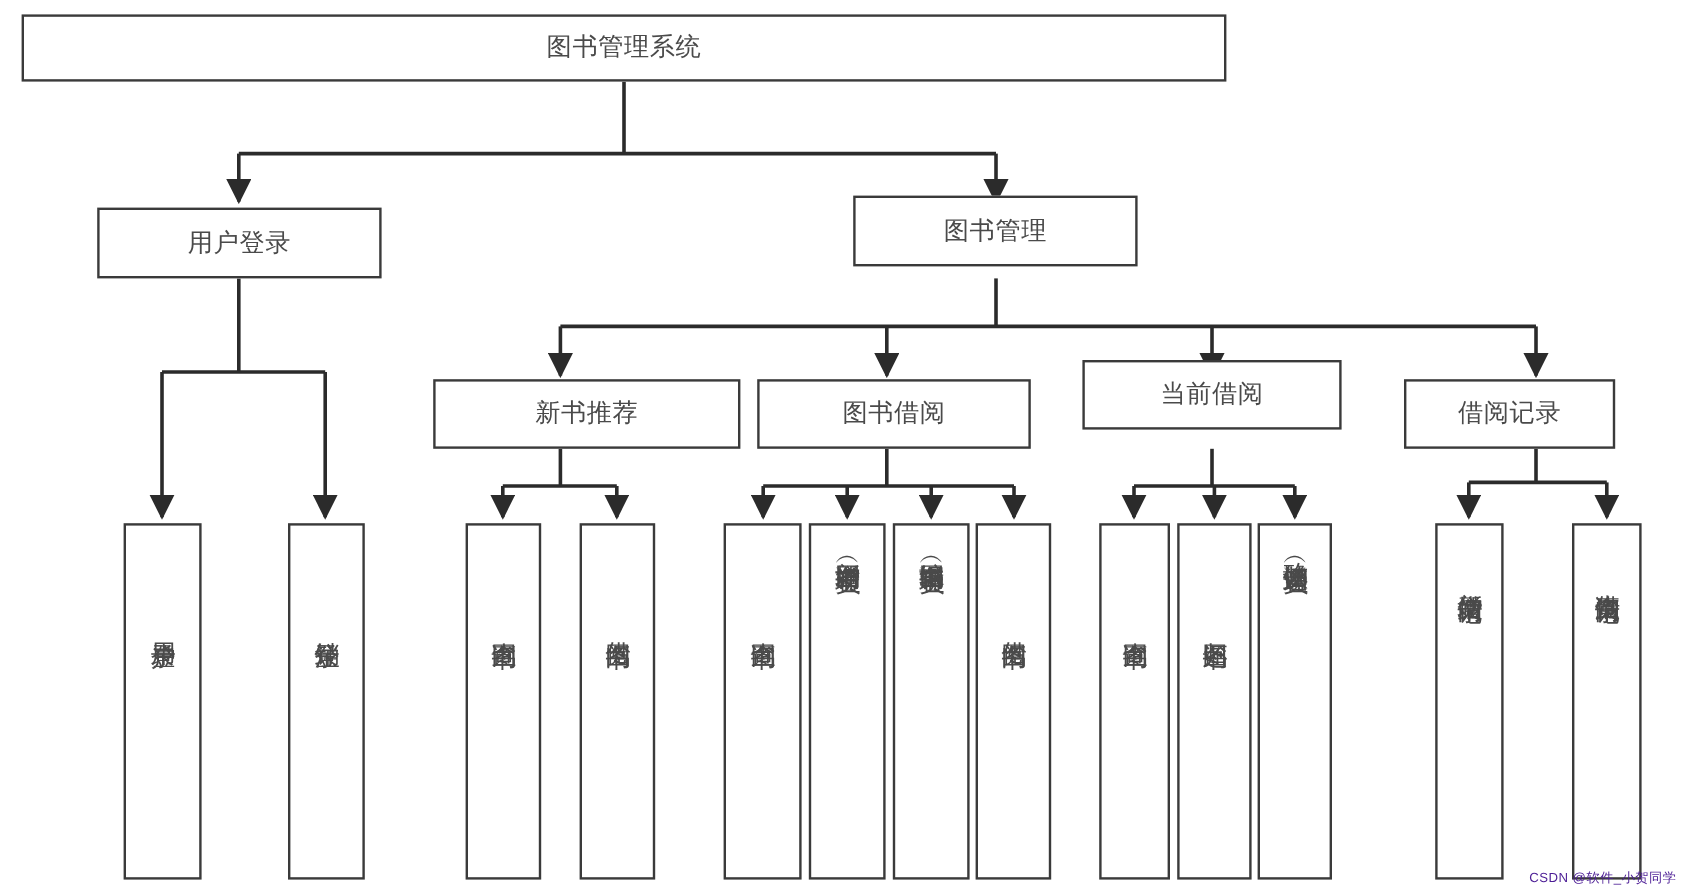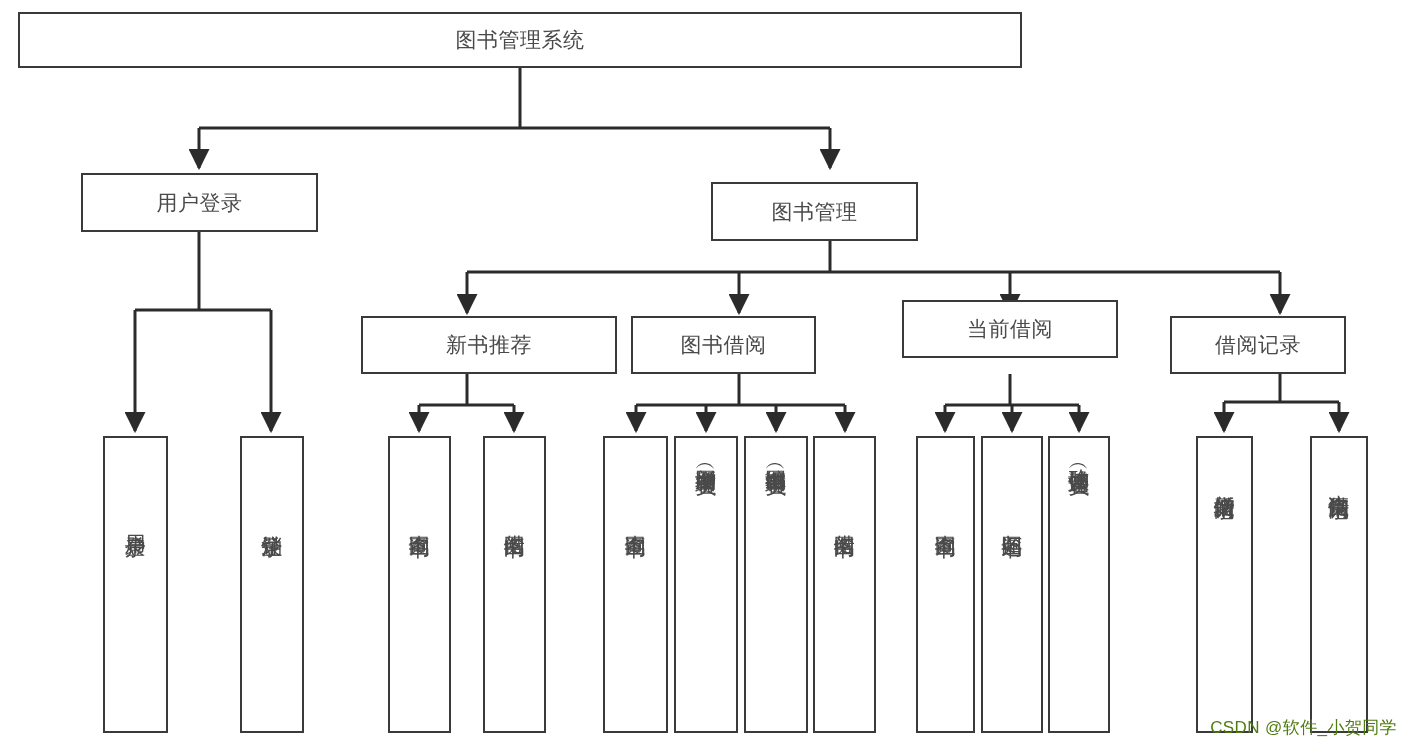--- a/index.html
+++ b/index.html
@@ -56,22 +56,22 @@
     letter-spacing: 1px;
     white-space: normal;
   }
   .node-box.vertical.mid .node-label {
     margin-top: 66px;
   }
   .watermark {
     position: absolute;
     right: 8px;
     bottom: 8px;
-    color: #4d7c0f;
-    font-size: 17px;
+    color: #4c1d95;
+    font-size: 11px;
     letter-spacing: 0.4px;
     white-space: nowrap;
     user-select: none;
   }
 </style>
 </head>
 <body>
 
 <div id="diagram-root">
 
@@ -126,28 +126,28 @@
     </g>
   </svg>
 
   <div class="node-box" style="left:18px; top:12px; width:1004px; height:56px;">
     <span class="node-label">图书管理系统</span>
   </div>
 
   <div class="node-box" style="left:81px; top:173px; width:237px; height:59px;">
     <span class="node-label">用户登录</span>
   </div>
-  <div class="node-box" style="left:711px; top:182px; width:207px; height:59px;">
+  <div class="node-box" style="left:711px; top:163px; width:237px; height:59px;">
     <span class="node-label">图书管理</span>
   </div>
 
   <div class="node-box" style="left:361px; top:316px; width:256px; height:58px;">
     <span class="node-label">新书推荐</span>
   </div>
-  <div class="node-box" style="left:631px; top:316px; width:185px; height:58px;">
+  <div class="node-box" style="left:631px; top:316px; width:228px; height:58px;">
     <span class="node-label">图书借阅</span>
   </div>
   <div class="node-box" style="left:902px; top:300px; width:216px; height:58px;">
     <span class="node-label">当前借阅</span>
   </div>
   <div class="node-box" style="left:1170px; top:316px; width:176px; height:58px;">
     <span class="node-label">借阅记录</span>
   </div>
 
   <div class="node-box vertical mid" style="left:103px; top:436px; width:65px; height:297px;">

